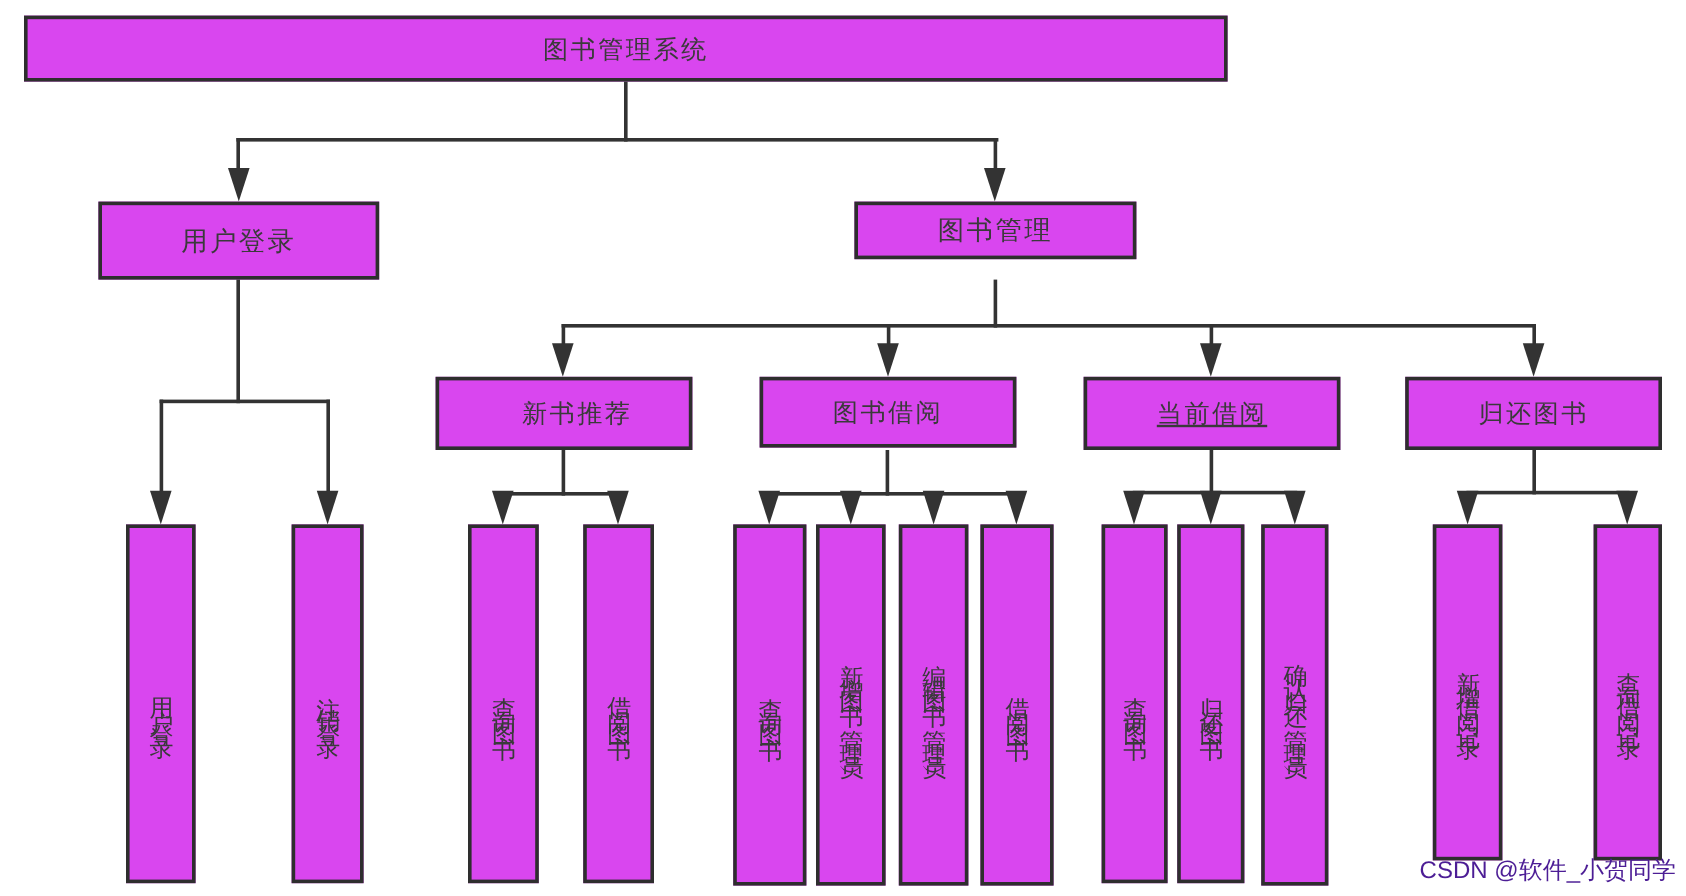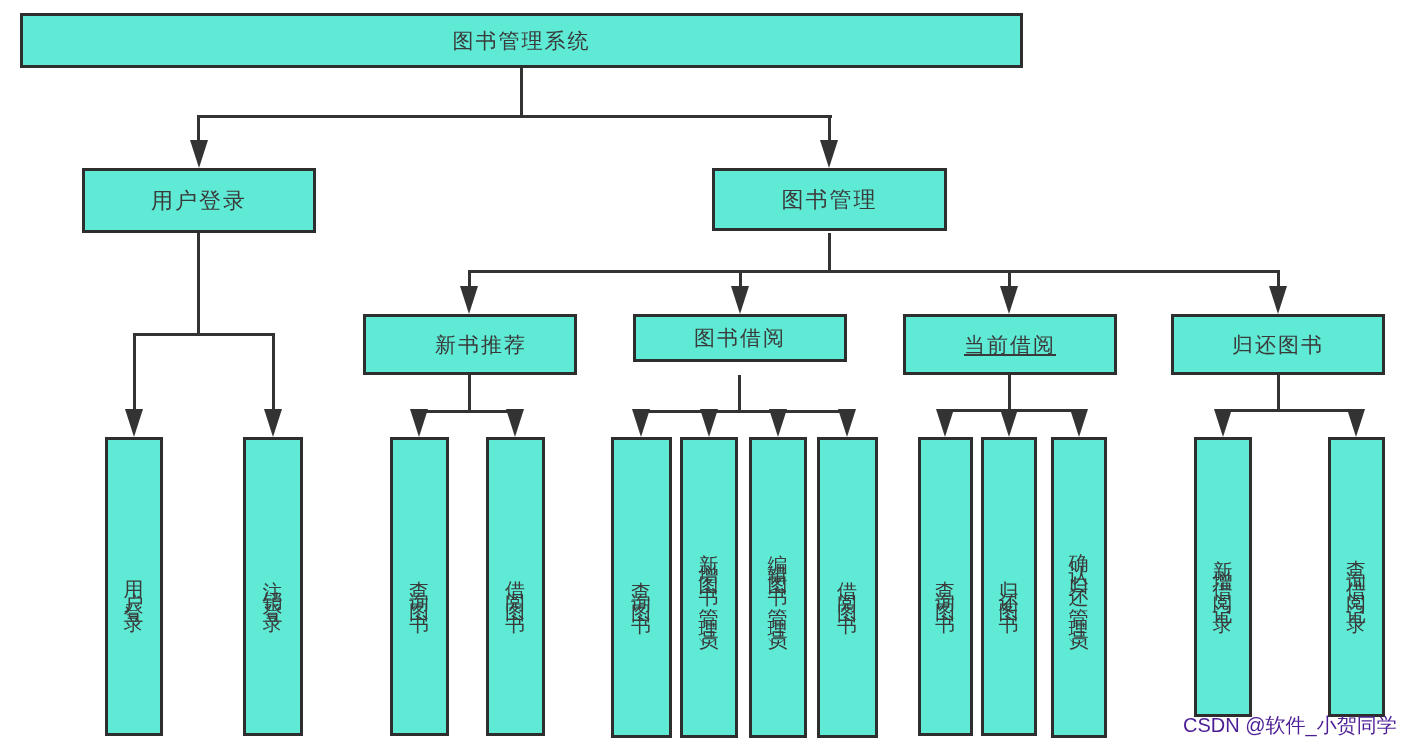--- a/index.html
+++ b/index.html
@@ -7,21 +7,21 @@
     position: relative;
     width: 1405px;
     height: 747px;
     background: #ffffff;
     font-family: "Liberation Sans", sans-serif;
     overflow: hidden;
   }
   .box {
     position: absolute;
     box-sizing: border-box;
-    background: #5eead4;
+    background: #d946ef;
     border: 3px solid #2e2e2e;
     display: flex;
     align-items: center;
     justify-content: center;
     color: #3a3a3a;
   }
   .hbox { font-size: 21px; letter-spacing: 2px; white-space: nowrap; }
   .lvl2 { font-size: 22px; }
   .vbox span.vtext {
     writing-mode: vertical-rl;
@@ -62,21 +62,21 @@
   <div class="vline" style="left:520px; top:68px; height:50px;"></div>
   <div class="hline" style="left:197px; top:115px; width:635px;"></div>
   <div class="vline" style="left:197px; top:115px; height:27px;"></div>
   <div class="arrow" style="left:190px; top:140px;"></div>
   <div class="vline" style="left:828px; top:115px; height:27px;"></div>
   <div class="arrow" style="left:820px; top:140px;"></div>
 
   <div class="box hbox lvl2" style="left:82px; top:168px; width:234px; height:65px;">
     <span>用户登录</span>
   </div>
-  <div class="box hbox lvl2" style="left:712px; top:168px; width:235px; height:63px;">
+  <div class="box hbox lvl2" style="left:712px; top:168px; width:235px; height:48px;">
     <span>图书管理</span>
   </div>
 
   <div class="vline" style="left:197px; top:233px; height:103px;"></div>
   <div class="hline" style="left:133px; top:333px; width:142px;"></div>
   <div class="vline" style="left:133px; top:333px; height:79px;"></div>
   <div class="arrow" style="left:125px; top:409px;"></div>
   <div class="vline" style="left:272px; top:333px; height:79px;"></div>
   <div class="arrow" style="left:264px; top:409px;"></div>
 
@@ -87,21 +87,21 @@
   <div class="vline" style="left:739px; top:270px; height:20px;"></div>
   <div class="arrow" style="left:731px; top:286px;"></div>
   <div class="vline" style="left:1008px; top:270px; height:20px;"></div>
   <div class="arrow" style="left:1000px; top:286px;"></div>
   <div class="vline" style="left:1277px; top:270px; height:20px;"></div>
   <div class="arrow" style="left:1269px; top:286px;"></div>
 
   <div class="box hbox" style="left:363px; top:314px; width:214px; height:61px;padding-left:22px;">
     <span>新书推荐</span>
   </div>
-  <div class="box hbox" style="left:633px; top:314px; width:214px; height:48px;">
+  <div class="box hbox" style="left:633px; top:314px; width:214px; height:59px;">
     <span>图书借阅</span>
   </div>
   <div class="box hbox" style="left:903px; top:314px; width:214px; height:61px;text-decoration:underline;">
     <span>当前借阅</span>
   </div>
   <div class="box hbox" style="left:1171px; top:314px; width:214px; height:61px;">
     <span>归还图书</span>
   </div>
 
   <div class="vline" style="left:468px; top:375px; height:38px;"></div>

